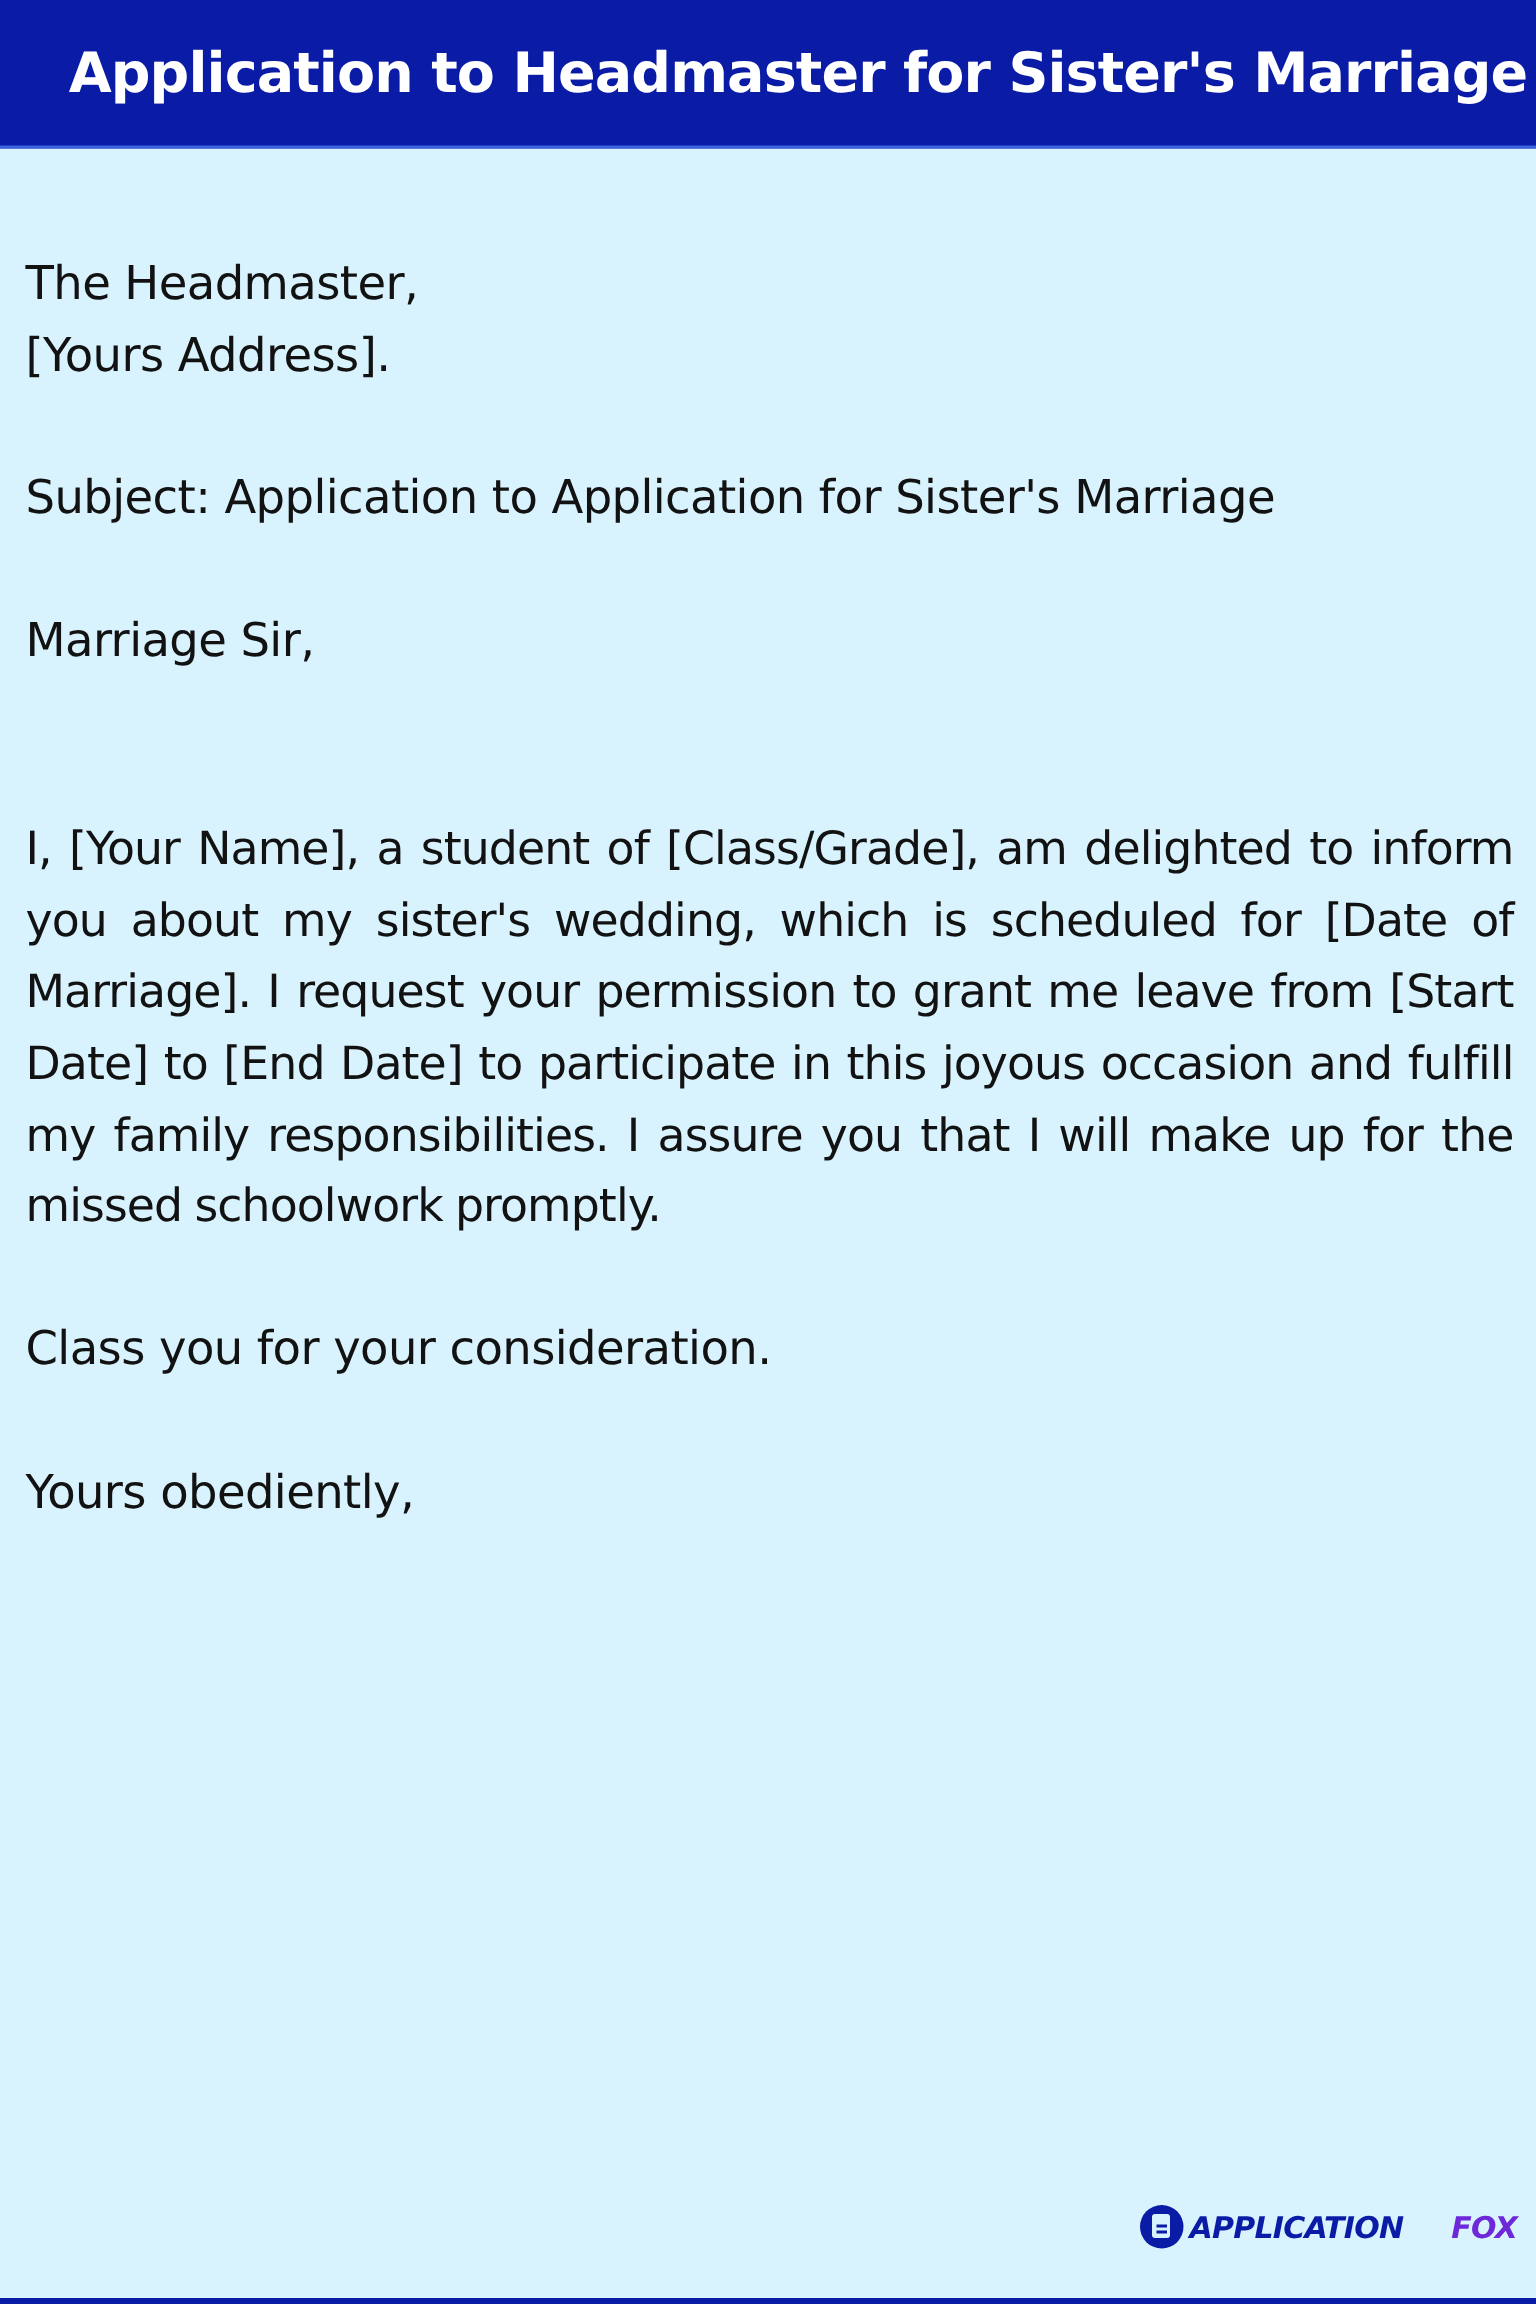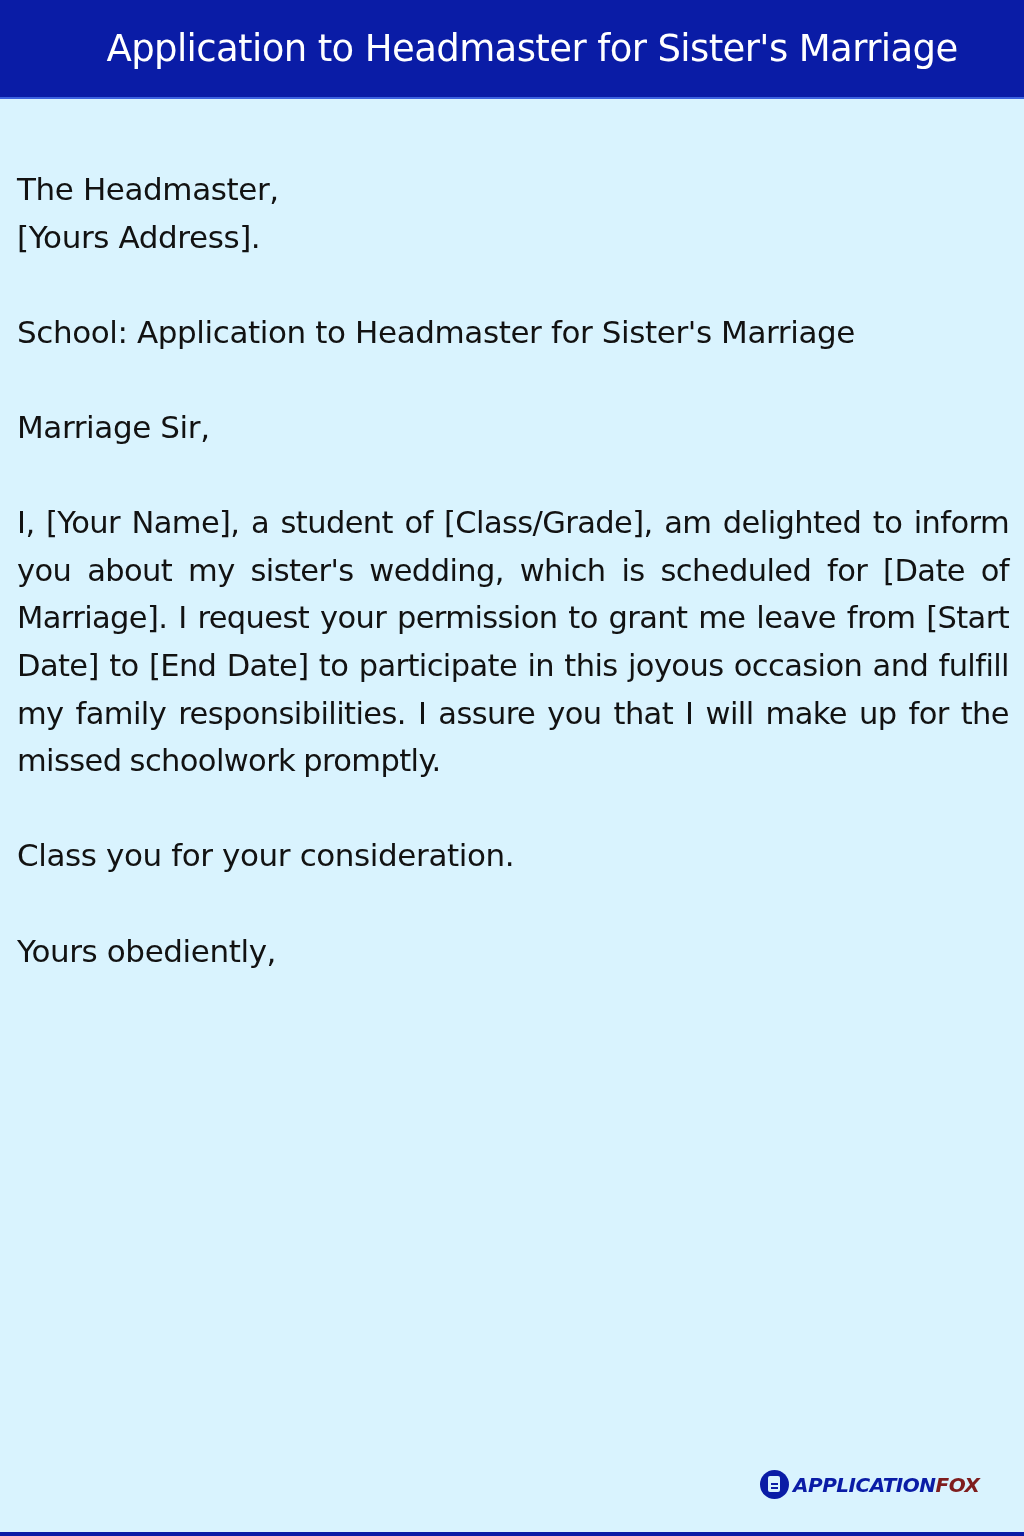--- a/index.html
+++ b/index.html
@@ -19,21 +19,21 @@
       height: 97px;
       background: #0a1ca6;
       border-bottom: 2px solid #3c63e0;
       display: flex;
       align-items: center;
       justify-content: center;
     }
     .header-title {
       color: #ffffff;
       font-family: "DejaVu Sans", sans-serif;
-      font-weight: normal;
+      font-weight: bold;
       font-size: 37px;
       letter-spacing: -0.6px;
       white-space: nowrap;
       margin-left: 40px;
     }
     .letter {
       position: absolute;
       left: 17px;
       top: 166px;
       width: 992px;
@@ -46,20 +46,21 @@
     .line { display: block; white-space: nowrap; }
     .gap { display: block; height: 47.6px; }
     .body-para {
       display: block;
       text-align: justify;
       text-align-last: left;
       white-space: normal;
       font-size: 30.5px;
       letter-spacing: -0.6px;
       word-spacing: -1px;
+      margin-top: 44px;
     }
     .logo {
       position: absolute;
       left: 760px;
       top: 1470px;
       display: flex;
       align-items: center;
       gap: 4px;
     }
     .logo-icon {
@@ -85,41 +86,41 @@
       box-shadow: 0 4px 0 #0a1ca6;
     }
     .logo-text {
       font-family: "DejaVu Sans", sans-serif;
       font-weight: bold;
       font-style: italic;
       font-size: 20px;
       letter-spacing: -0.5px;
     }
     .logo-a { color: #0a1ca6; font-style: italic; }
-    .logo-b { color: #7f1d1d; }
+    .logo-b { color: #6d28d9; margin-left: 32px; }
     .bottom-bar {
       position: absolute;
       left: 0; bottom: 0;
       width: 1024px;
       height: 4px;
       background: #0a1ca6;
     }
   </style>
 </head>
 <body>
 
 <div class="header">
   <div class="header-title">Application to Headmaster for Sister's Marriage</div>
 </div>
 
 <div class="letter">
   <span class="line">The Headmaster,</span>
   <span class="line">[Yours Address].</span>
   <span class="gap"></span>
-  <span class="line">School: Application to Headmaster for Sister's Marriage</span>
+  <span class="line">Subject: Application to Application for Sister's Marriage</span>
   <span class="gap"></span>
   <span class="line">Marriage Sir,</span>
   <span class="gap"></span>
   <span class="body-para">I, [Your Name], a student of [Class/Grade], am delighted to inform you about my sister's wedding, which is scheduled for [Date of Marriage]. I request your permission to grant me leave from [Start Date] to [End Date] to participate in this joyous occasion and fulfill my family responsibilities. I assure you that I will make up for the missed schoolwork promptly.</span>
   <span class="gap"></span>
   <span class="line">Class you for your consideration.</span>
   <span class="gap"></span>
   <span class="line">Yours obediently,</span>
 </div>
 

